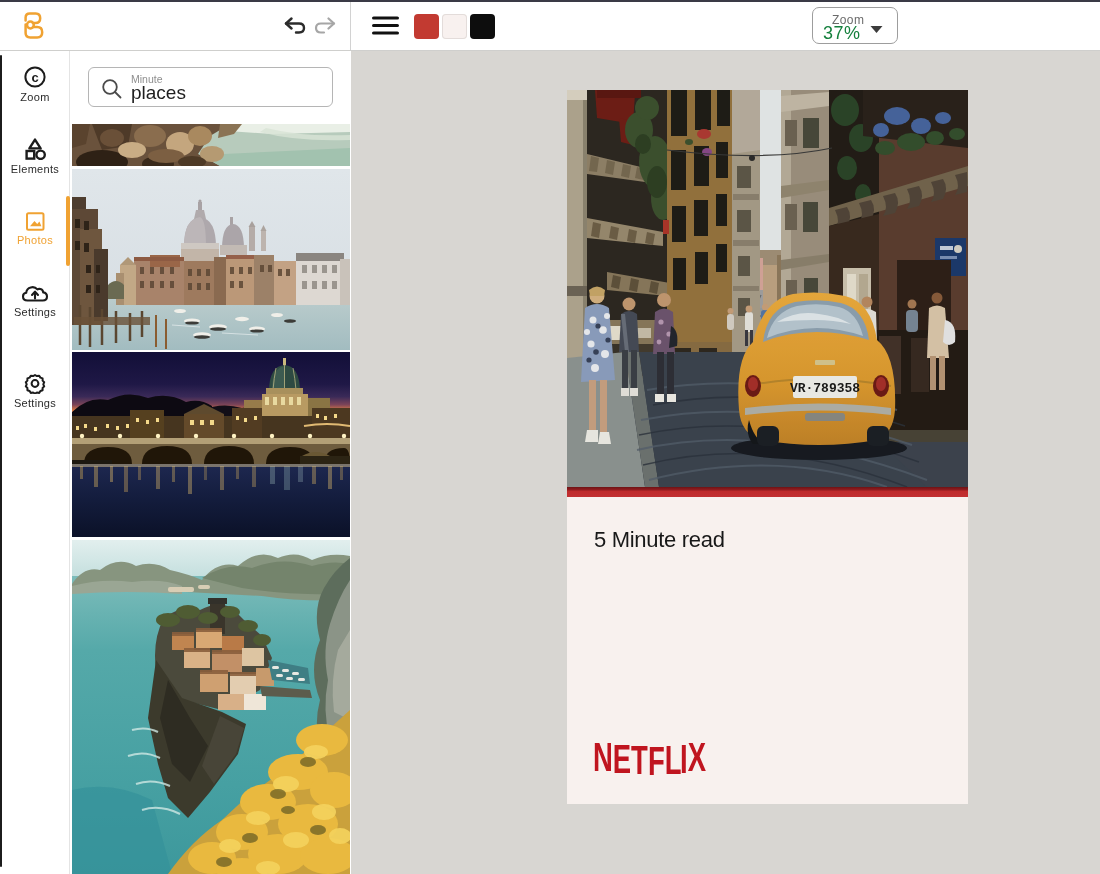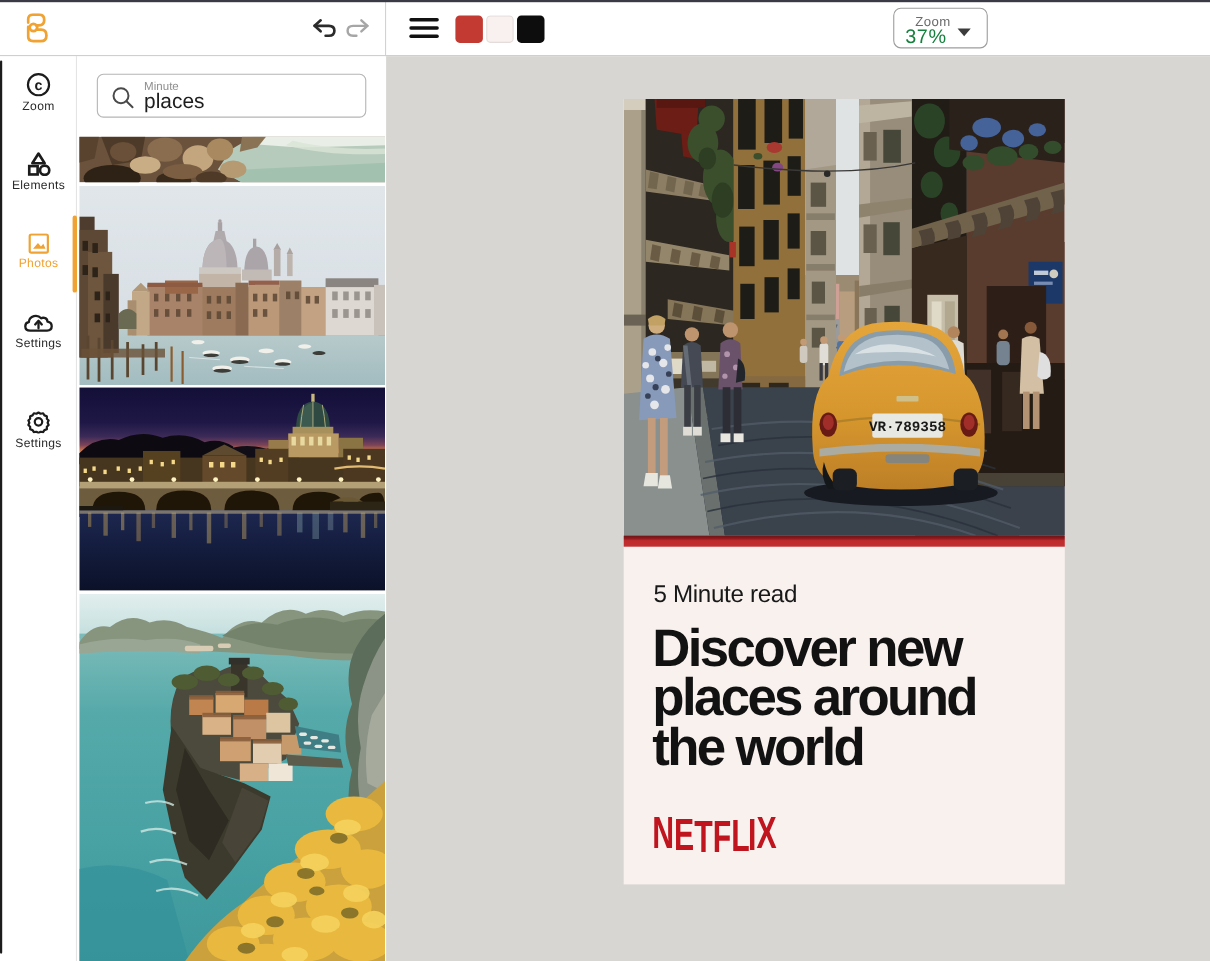--- a/index.html
+++ b/index.html
@@ -879,21 +879,20 @@
         <rect x="190" y="336" width="22" height="20" rx="6" fill="#1c2026"></rect>
         <rect x="300" y="336" width="22" height="20" rx="6" fill="#1c2026"></rect>
       </g>
       <rect x="0" y="0" width="401" height="397" fill="#140f08" opacity="0.045"></rect>
 
       <rect x="96" y="130" width="6" height="14" fill="#a83428"></rect>
     </svg>
     </div>
     <div id="redstripe"></div>
     <div id="minread">5 Minute read</div>
-    <div id="headline">Discover new places around the world</div>
     <div id="netflix">
       <svg width="118" height="38" viewBox="0 0 118 38">
         <g fill="#c0151f" font-family="Liberation Sans" font-weight="bold" font-size="41" transform="scale(0.67,1)">
           <text x="0" y="31">N</text>
             <text x="29.6" y="33">E</text>
             <text x="56.9" y="34.2">T</text>
           <text x="82" y="34.6">F</text>
             <text x="107.1" y="34">L</text>
             <text x="129.9" y="32.8">I</text>
             <text x="141.3" y="31.2">X</text>

